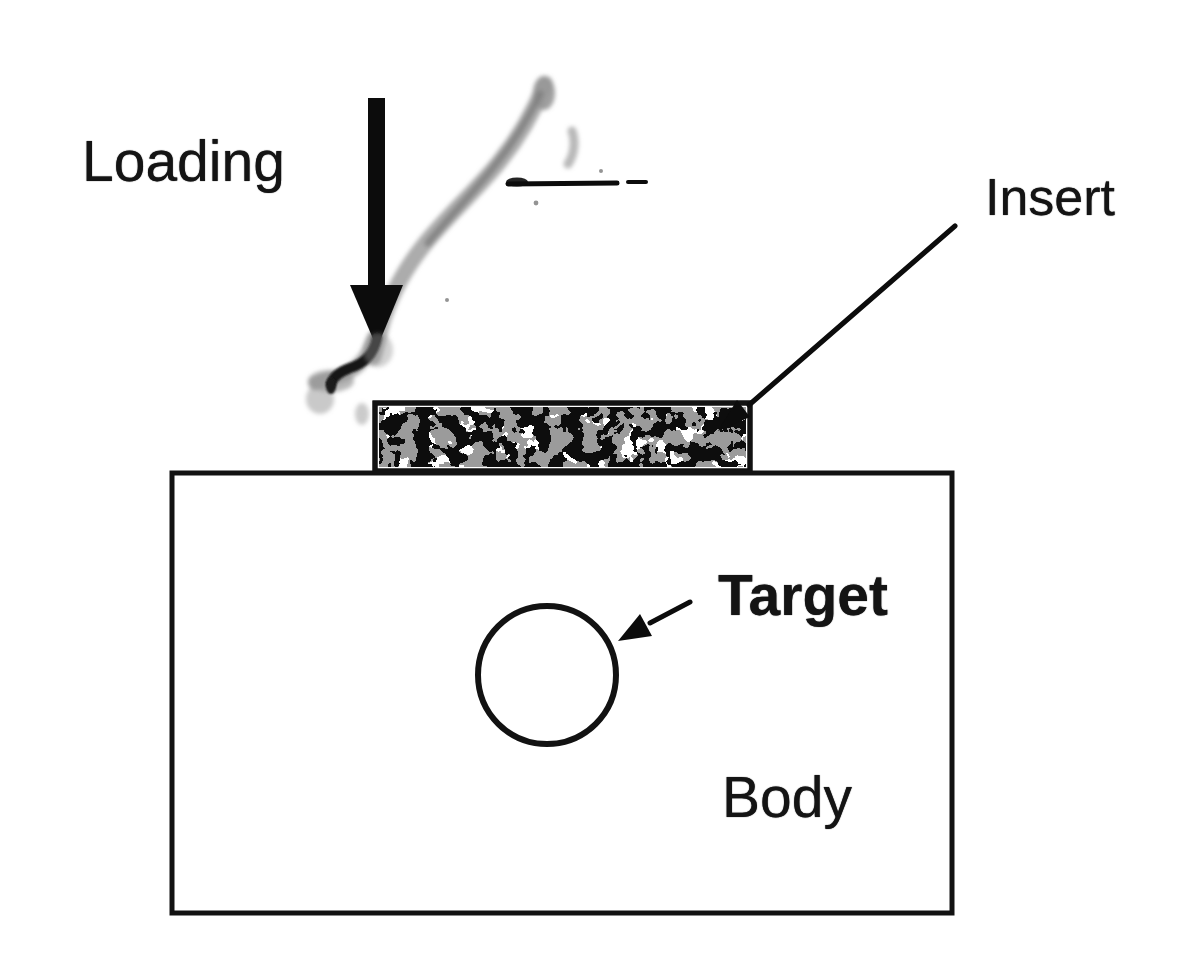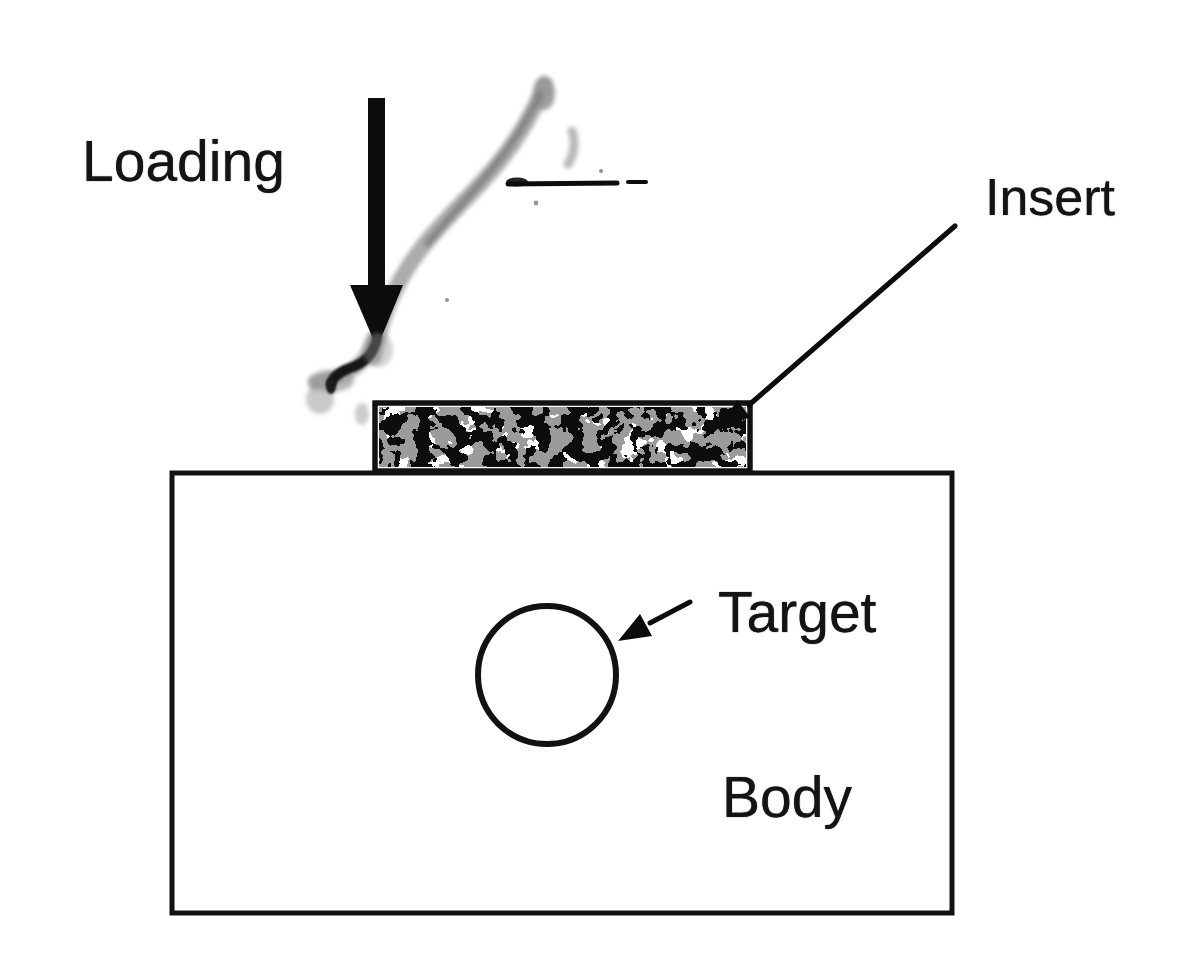--- a/index.html
+++ b/index.html
@@ -27,21 +27,21 @@
     color: #141414;
     font-family: "Liberation Sans", sans-serif;
     font-weight: 400;
     text-shadow: 0 0 1px #141414;
     white-space: nowrap;
     line-height: 1;
     user-select: none;
   }
   .label-loading { left: 82px;  top: 133px; font-size: 57px; }
   .label-insert  { left: 985px; top: 171px; font-size: 52px; }
-  .label-target  { left: 718px; top: 584px; font-size: 57px; }
+  .label-target  { left: 718px; top: 567px; font-size: 57px; font-weight: bold; }
   .label-body    { left: 722px; top: 769px; font-size: 57px; text-align: center; }
 </style>
 </head>
 <body>
 
 <div class="canvas">
 
   <svg class="fig-svg" viewBox="0 0 1200 964">
     <defs>
       <filter id="soft2" x="-40%" y="-40%" width="180%" height="180%">

